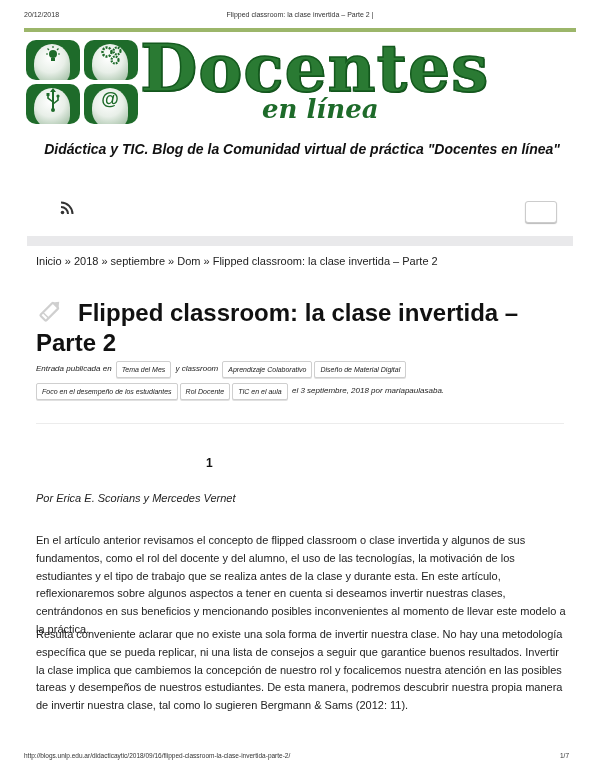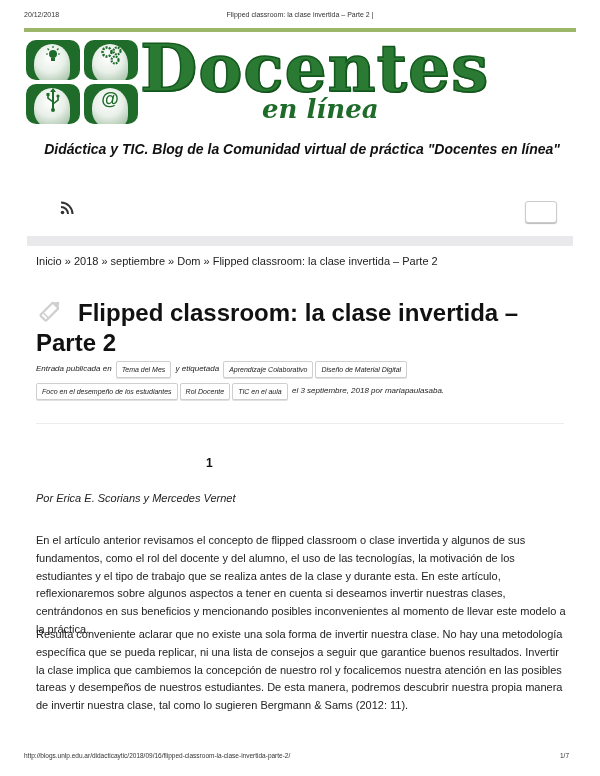--- a/index.html
+++ b/index.html
@@ -125,21 +125,21 @@
     <g transform="rotate(-45 14 12)">
       <rect x="4" y="8" width="18" height="8" rx="1" fill="none" stroke="#cfcfcf" stroke-width="2.2"></rect>
       <line x1="8" y1="8" x2="8" y2="16" stroke="#cfcfcf" stroke-width="1.5"></line>
       <polygon points="22,8 27,12 22,16" fill="#cfcfcf"></polygon>
     </g>
   </svg><span>Flipped classroom: la clase invertida – Parte 2</span>
 </h1>
 
 <div class="meta">
   <span class="txt">Entrada publicada en</span><span class="tag">Tema del Mes</span>
-  <span class="txt">y etiquetada</span><span class="tag">Aprendizaje Colaborativo</span><span class="tag">Diseño de Material Digital</span><br>
+  <span class="txt">y classroom</span><span class="tag">Aprendizaje Colaborativo</span><span class="tag">Diseño de Material Digital</span><br>
   <span class="tag">Foco en el desempeño de los estudiantes</span><span class="tag">Rol Docente</span><span class="tag">TIC en el aula</span>
   <span class="txt">el 3 septiembre, 2018 por mariapaulasaba.</span>
 </div>
 
 <div class="divider"></div>
 
 <div class="footnote-num">1</div>
 
 <div class="byline">Por Erica E. Scorians y Mercedes Vernet</div>
 

